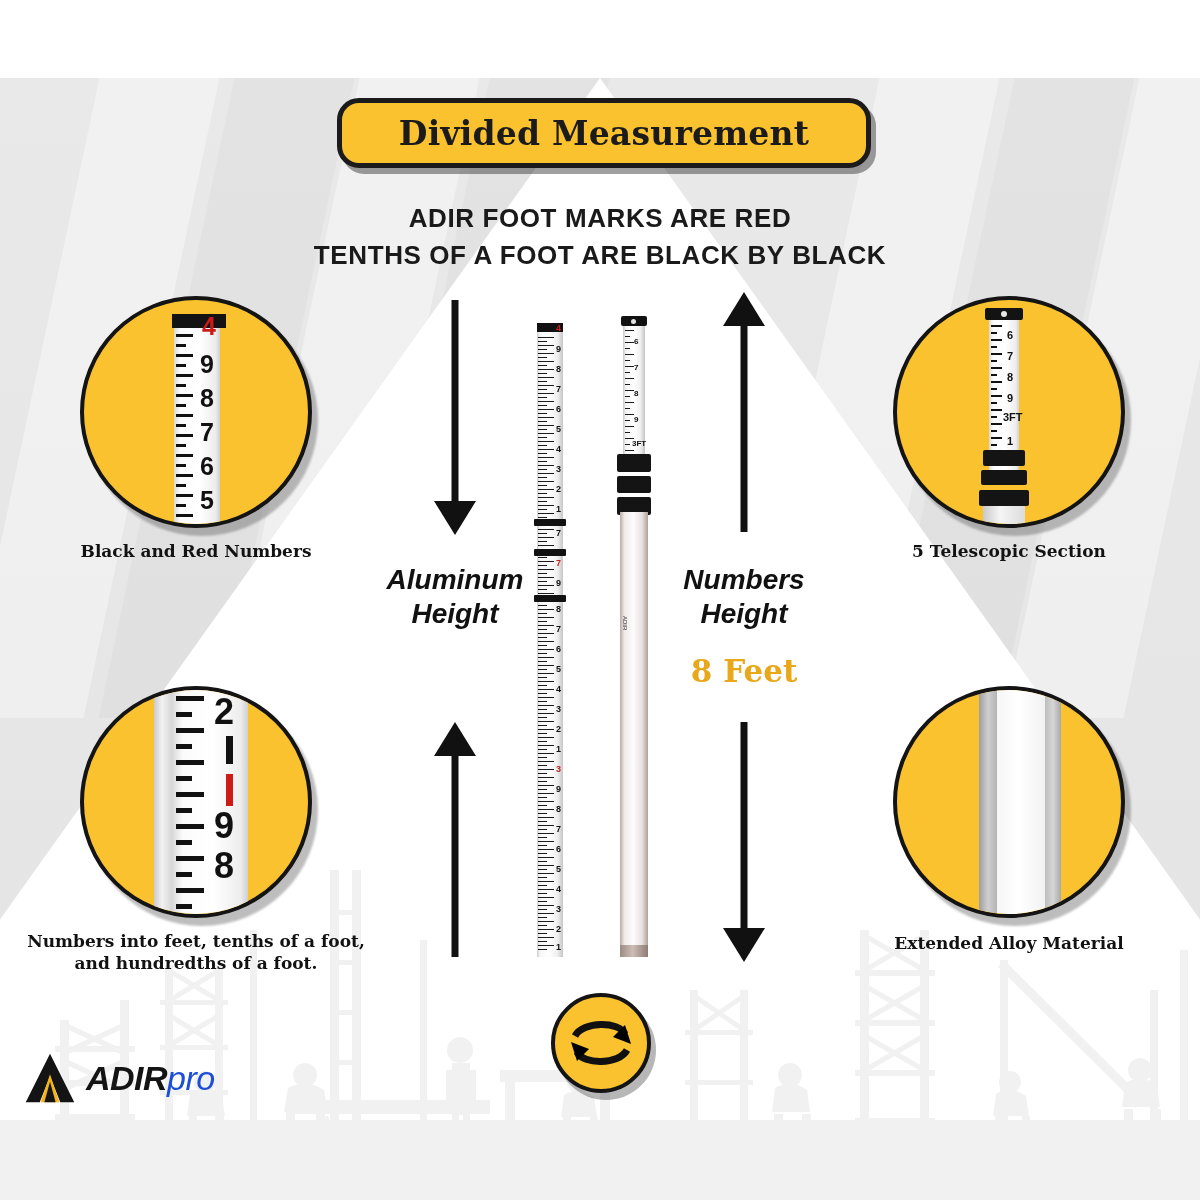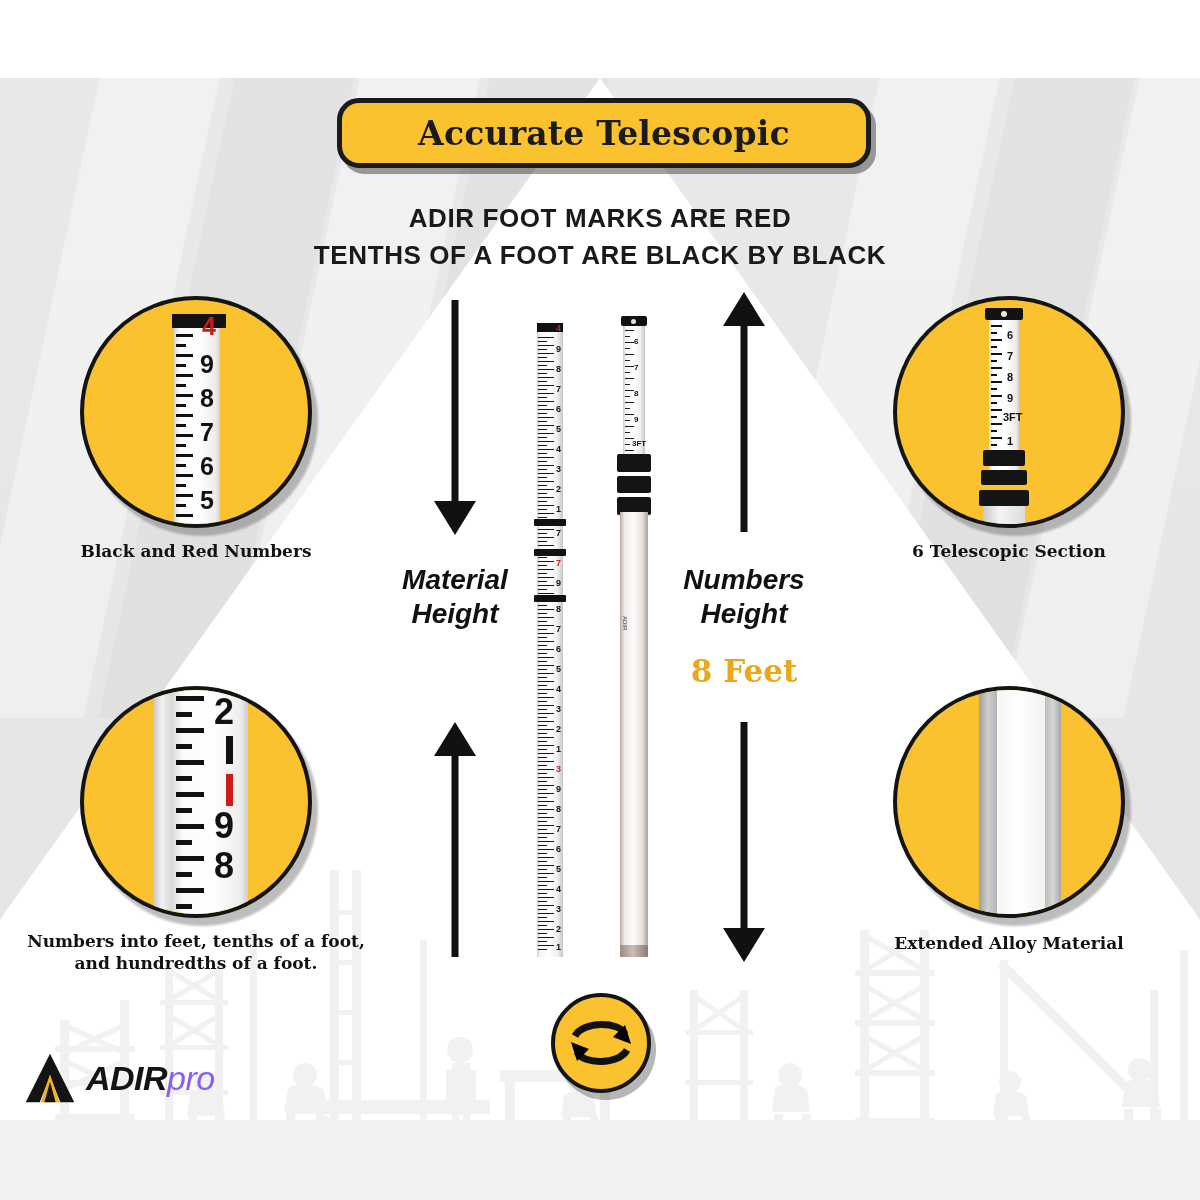--- a/index.html
+++ b/index.html
@@ -161,21 +161,21 @@
     position:absolute; left:0; top:0; width:100px; height:100px; border-radius:50%;
     background:#F9C22E; border:4px solid #141414;
     display:flex; align-items:center; justify-content:center;
   }
 
   
   .logo { position:absolute; left:22px; top:1046px; width:230px; height:64px; display:flex; align-items:center; gap:8px; }
   .logo-mark { width:56px; height:56px; flex:0 0 auto; }
   .logo-text { font-family:"Liberation Sans", sans-serif; font-style:italic; font-weight:bold; font-size:34px; letter-spacing:-.5px; }
   .logo-text .a { color:#141414; }
-  .logo-text .p { color:#8b5cf6; font-weight:normal; }
+  .logo-text .p { color:#1d4ed8; font-weight:normal; }
 </style>
 </head>
 <body>
 
 <div id="stage">
 
   <div class="bg-gray"></div>
 
   <div class="bg-stripes">
     <div class="stripe" style="left:40px;"></div>
@@ -291,21 +291,21 @@
         </g>
         <rect x="1150" y="120" width="8" height="150"></rect>
         <rect x="1180" y="80" width="8" height="190"></rect>
       </g>
     </svg>
   </div>
 
   <div class="banner-wrap">
     <div class="banner-shadow"></div>
     <div class="banner">
-      <span class="banner-text">Accurate Telescopic</span>
+      <span class="banner-text">Divided Measurement</span>
     </div>
   </div>
 
   <div class="sub sub1">ADIR FOOT MARKS ARE RED</div>
   <div class="sub sub2">TENTHS OF A FOOT ARE BLACK BY BLACK</div>
 
   <div class="feature" style="left:80px; top:296px;">
     <div class="circle-shadow"></div>
     <div class="circle">
       <div class="rodface" style="left:90px; top:14px; width:46px; height:220px;"></div>
@@ -375,21 +375,21 @@
       <div class="num" style="left:110px; top:72px; font-size:11px;">8</div>
       <div class="num" style="left:110px; top:93px; font-size:11px;">9</div>
       <div class="num" style="left:106px; top:112px; font-size:11px;">3FT</div>
       <div class="num" style="left:110px; top:136px; font-size:11px;">1</div>
 
       <div class="collar" style="left:86px; top:150px; width:42px; height:16px;"></div>
       <div class="collar" style="left:84px; top:170px; width:46px; height:15px;"></div>
       <div class="collar" style="left:82px; top:190px; width:50px; height:16px;"></div>
       <div style="position:absolute; left:86px; top:206px; width:42px; height:26px; background:linear-gradient(90deg,#c9c9c9,#f5f5f5 40%,#dcdcdc);"></div>
     </div>
-    <div class="cap" style="left:-54px; top:244px;">6 Telescopic Section</div>
+    <div class="cap" style="left:-54px; top:244px;">5 Telescopic Section</div>
   </div>
 
   <div class="feature" style="left:80px; top:686px;">
     <div class="circle-shadow"></div>
     <div class="circle">
       <div style="position:absolute; left:70px; top:0; width:18px; height:232px; background:linear-gradient(90deg,#cacaca,#f2f2f2 45%,#d6d6d6);"></div>
       <div class="rodface" style="left:88px; top:0; width:76px; height:232px;"></div>
       <div class="tickwrap" style="left:92px; top:0; width:34px; height:232px;">
         <div class="tk" style="top:6px;   width:28px; height:5px;"></div>
         <div class="tk" style="top:22px;  width:16px; height:5px;"></div>
@@ -676,21 +676,21 @@
     <div class="shaft" style="top:34px; height:206px;"></div>
     <div class="head" style="top:0;"></div>
   </div>
   <div class="arrow down" style="left:716px; top:722px; width:56px; height:240px;">
     <div class="shaft" style="top:0; height:206px;"></div>
     <div class="head" style="top:206px;"></div>
   </div>
 
   <div class="mlabel" style="left:340px; top:563px;">
     <div class="title">
-      <span>Material</span><br>
+      <span>Aluminum</span><br>
       <span>Height</span>
     </div>
   </div>
 
   <div class="mlabel" style="left:629px; top:563px;">
     <div class="title">
       <span>Numbers</span><br>
       <span>Height</span>
     </div>
     <div class="value">8 Feet</div>

